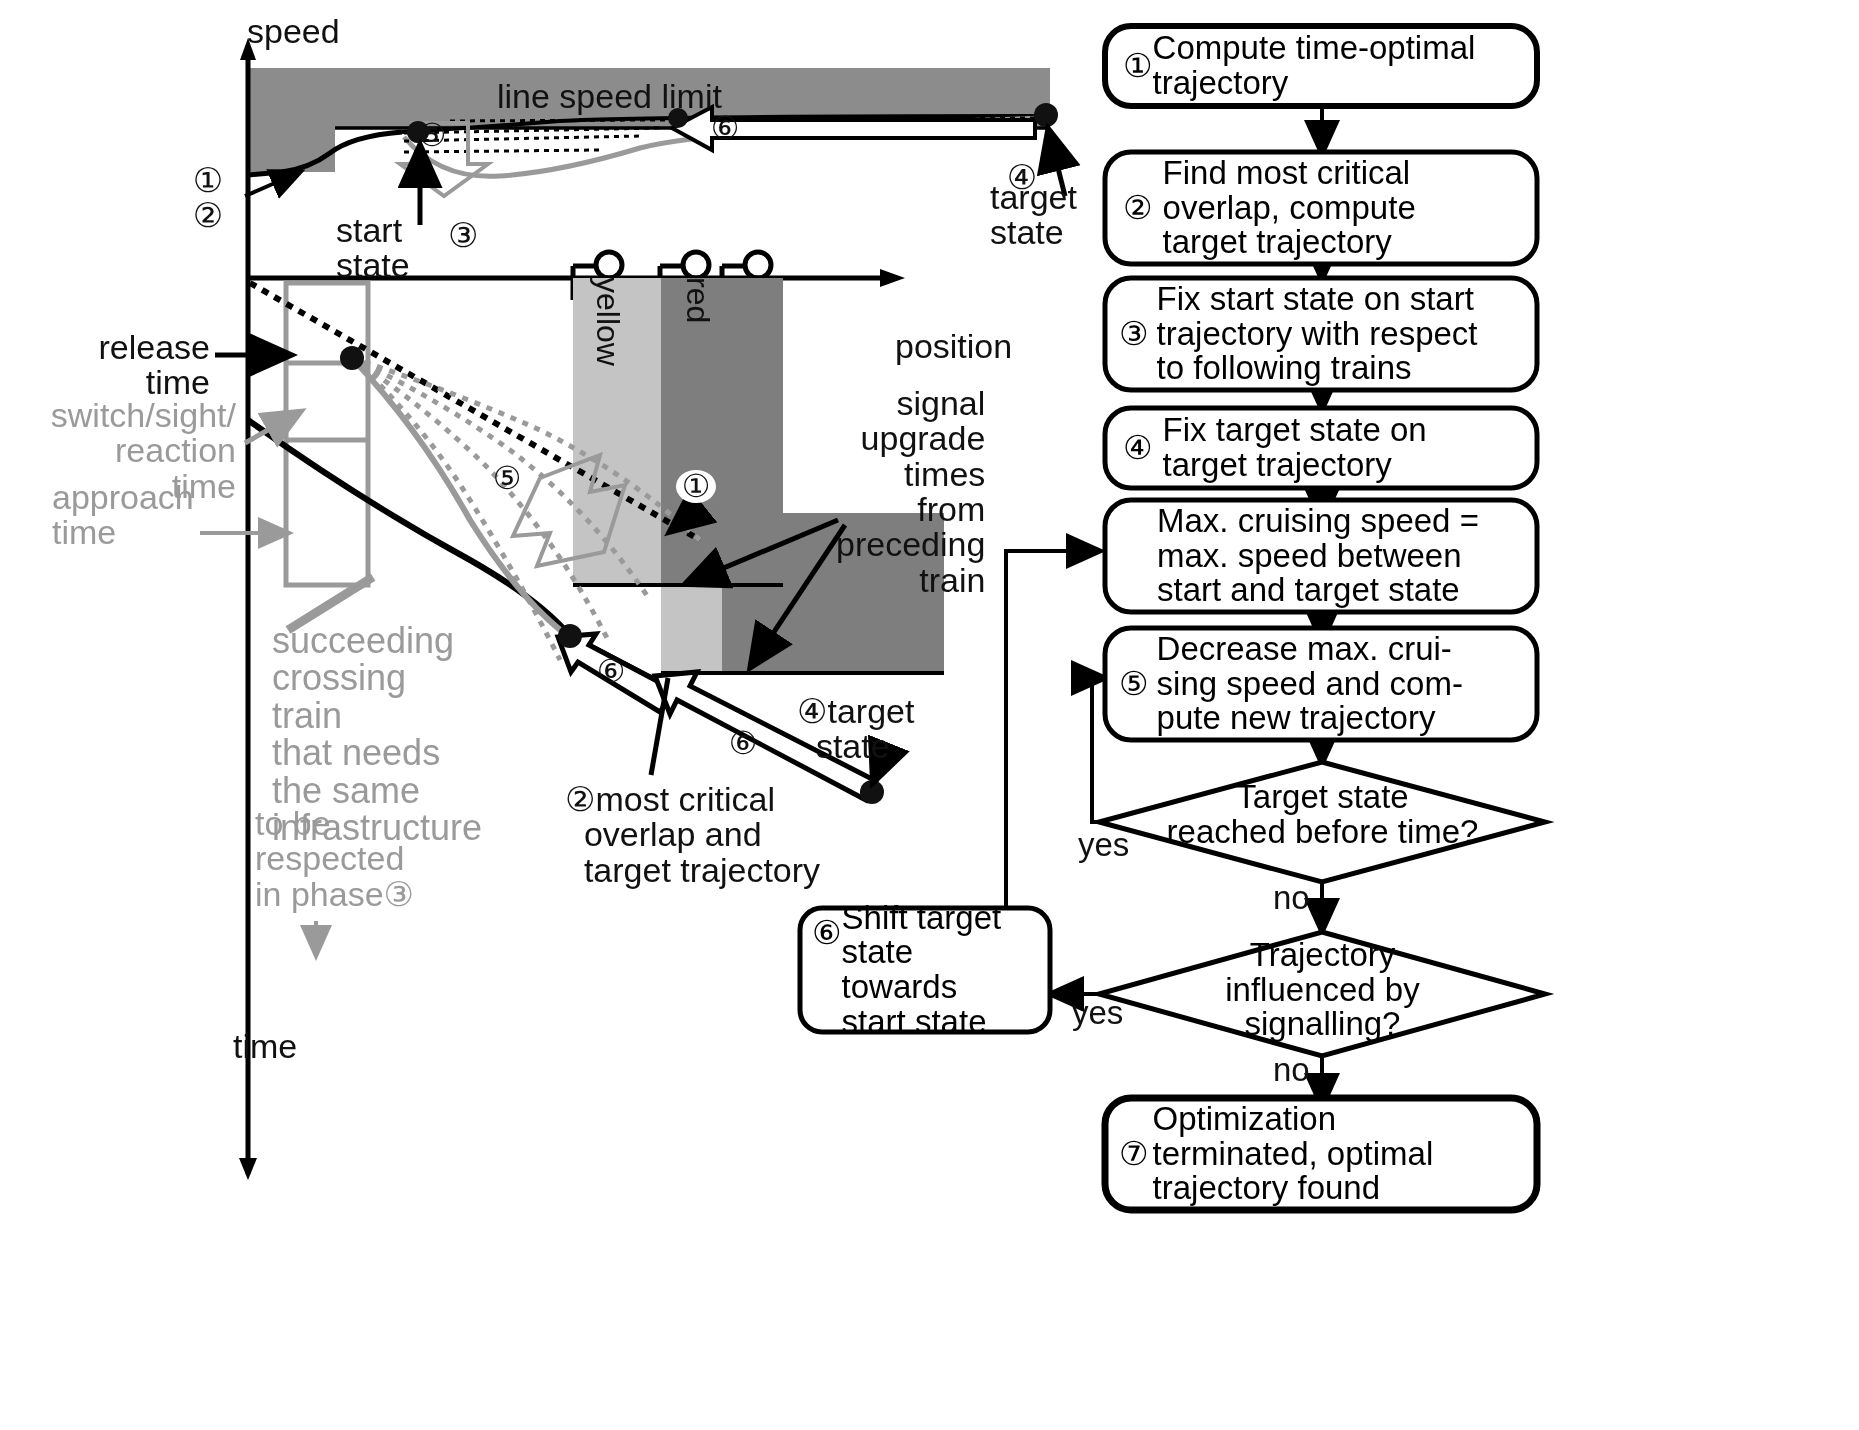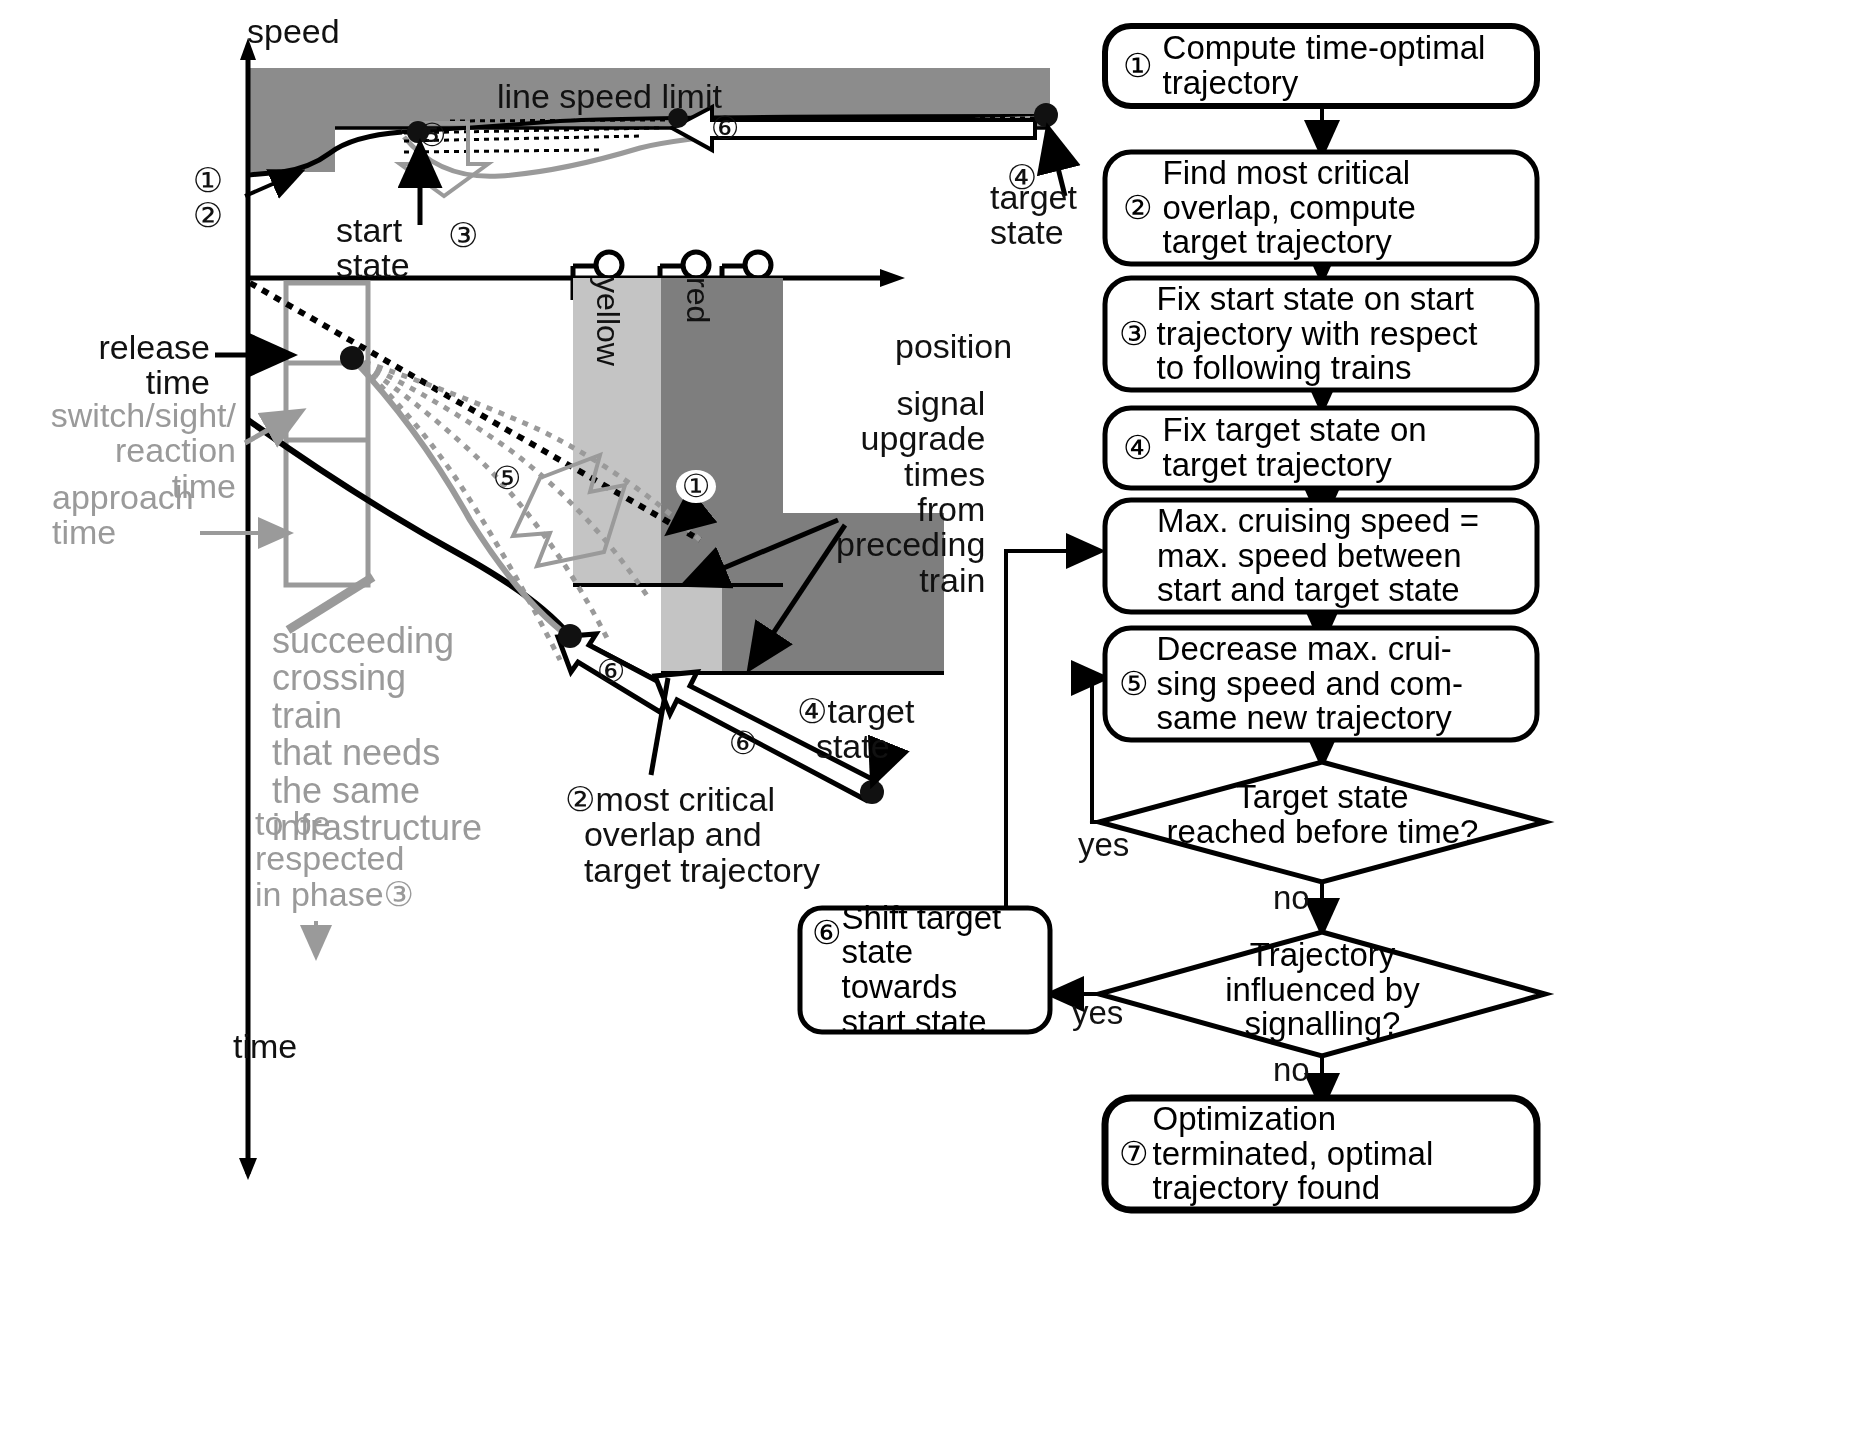--- a/index.html
+++ b/index.html
@@ -264,21 +264,21 @@
   state</div>
 
   <div class="lbl blk" style="left:565px;top:782px;font-size:34px;">②most critical
   overlap and
   target trajectory</div>
 
   <div class="lbl blk" style="left:233px;top:1029px;font-size:34px;">time</div>
 
   <div class="fcbox" style="left:1105px;top:26px;width:432px;height:80px;padding-left:18px;">
     <span class="fctext" style="font-size:33px;">①</span>
-    <span class="fctext" style="font-size:33px;margin-left:10px;">Compute time-optimal
+    <span class="fctext" style="font-size:33px;">Compute time-optimal
 trajectory</span>
   </div>
 
   <div class="fcbox" style="left:1105px;top:152px;width:432px;height:112px;padding-left:18px;">
     <span class="fctext" style="font-size:33px;">②</span>
     <span class="fctext" style="font-size:33px;margin-left:10px;">Find most critical
 overlap, compute
 target trajectory</span>
   </div>
 
@@ -298,21 +298,21 @@
   <div class="fcbox" style="left:1105px;top:500px;width:432px;height:112px;padding-left:52px;">
     <span class="fctext" style="font-size:33px;">Max. cruising speed =
 max. speed between
 start and target state</span>
   </div>
 
   <div class="fcbox" style="left:1105px;top:628px;width:432px;height:112px;padding-left:14px;">
     <span class="fctext" style="font-size:33px;">⑤</span>
     <span class="fctext" style="font-size:33px;margin-left:8px;">Decrease max. crui-
 sing speed and com-
-same new trajectory</span>
+pute new trajectory</span>
   </div>
 
   <div class="fcbox" style="left:800px;top:908px;width:250px;height:124px;padding-left:12px;">
     <span class="fctext" style="font-size:33px;align-self:flex-start;margin-top:8px;">⑥</span>
     <span class="fctext" style="font-size:33px;">Shift target
 state
 towards
 start state</span>
   </div>
 

